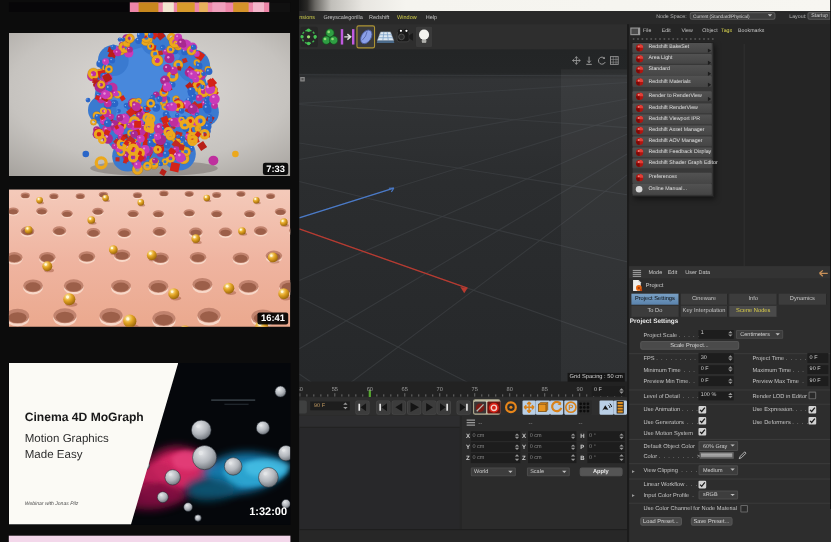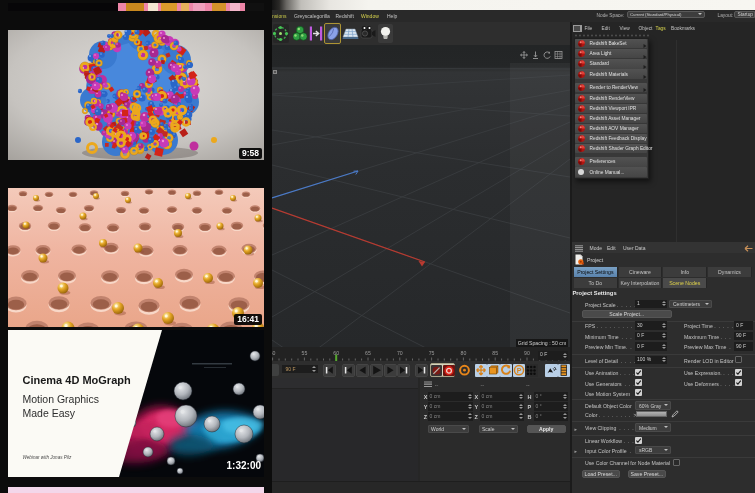--- a/index.html
+++ b/index.html
@@ -741,22 +741,22 @@
         <circle cx="113" cy="91" r="0.8" fill="#ee8fd8"></circle>
         <circle cx="129" cy="78" r="3.1" fill="none" stroke="#eca81c" stroke-width="2.4"></circle>
         <circle cx="157" cy="71" r="2.5" fill="#2a66c8"></circle>
         <circle cx="156" cy="70" r="0.6" fill="#8ab4f0"></circle>
         <circle cx="84" cy="118" r="4.5" fill="none" stroke="#eca81c" stroke-width="3"></circle>
         <circle cx="186" cy="116" r="4.5" fill="#bf2f9e"></circle>
         <rect x="147" y="118" width="8" height="8" fill="#d42318" transform="rotate(12 151 122)"></rect>
         <rect x="138" y="124" width="5" height="5" fill="#b81f18" transform="rotate(30 140 126)"></rect>
         <circle cx="70" cy="110" r="3" fill="#2a66c8"></circle>
         <circle cx="206" cy="110" r="3" fill="#eca81c"></circle>
-      </svg><div class="ts" style="right:2px;bottom:1.5px;font-size:8.5px;line-height:11px;padding:0 3px;">9:58</div></div>
-    <div class="thumb" style="top:188px;height:139px;"><svg width="256" height="145" viewBox="0 0 256 145">
+      </svg><div class="ts" style="right:2px;bottom:1.5px;font-size:8.5px;line-height:11px;padding:0 3px;">7:33</div></div>
+    <div class="thumb" style="top:172px;height:125px;"><svg width="256" height="145" viewBox="0 0 256 145">
         <defs>
           <linearGradient id="bg3" x1="0" y1="0" x2="0" y2="1">
             <stop offset="0%" stop-color="#f4caba"></stop>
             <stop offset="45%" stop-color="#efb4a0"></stop>
             <stop offset="100%" stop-color="#e9a588"></stop>
           </linearGradient>
           <radialGradient id="gold3" cx="35%" cy="28%" r="80%">
             <stop offset="0%" stop-color="#fff0b0"></stop>
             <stop offset="45%" stop-color="#e3a524"></stop>
             <stop offset="100%" stop-color="#8f5c06"></stop>

